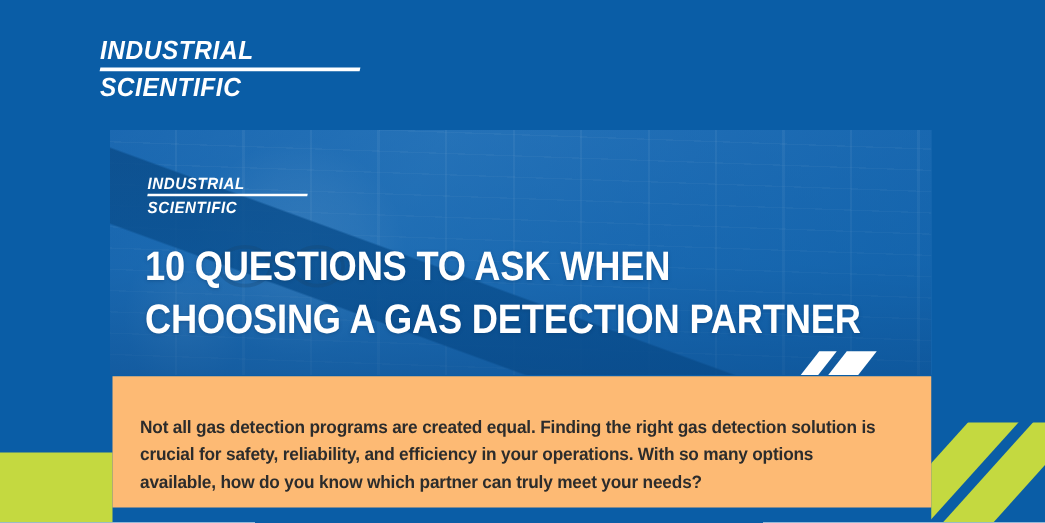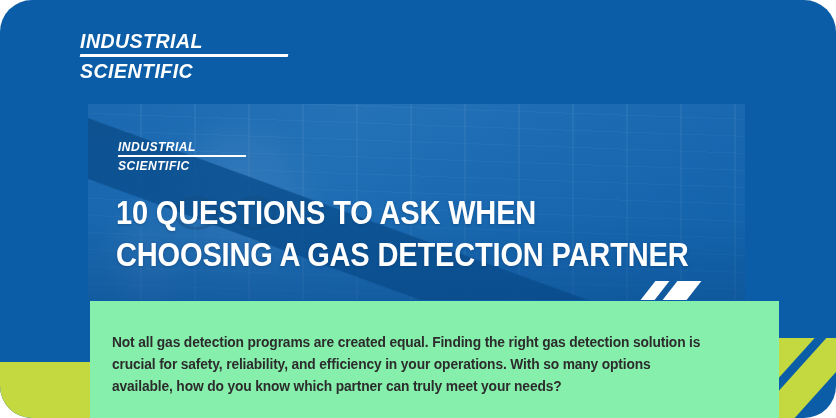--- a/index.html
+++ b/index.html
@@ -10,21 +10,20 @@
   body {
     font-family: "Liberation Sans", sans-serif;
   }
 
   .canvas {
     position: relative;
     width: 836px;
     height: 418px;
     background: #0a5da6;
     overflow: hidden;
-    border-radius: 32px;
   }
 
   
   .brand-top {
     position: absolute;
     left: 80px;
     top: 30px;
     width: 230px;
     height: 54px;
   }
@@ -155,24 +154,23 @@
   }
   .slash-white.a { left: 648px; top: 281px; width: 14px; height: 19px; }
   .slash-white.b { left: 670px; top: 281px; width: 24px; height: 19px; }
 
   
   .card {
     position: absolute;
     left: 90px;
     top: 301px;
     width: 655px;
-    height: 117px;
-    background: #86efac;
+    height: 105px;
+    background: #fdba74;
     z-index: 7;
-    padding-left: 34px;
   }
   .card-body {
     position: absolute;
     left: 22px;
     top: 17px;
     width: 614px;
     color: #2c2c2c;
     font-family: "Liberation Sans", sans-serif;
     font-weight: 700;
     font-size: 14.3px;

